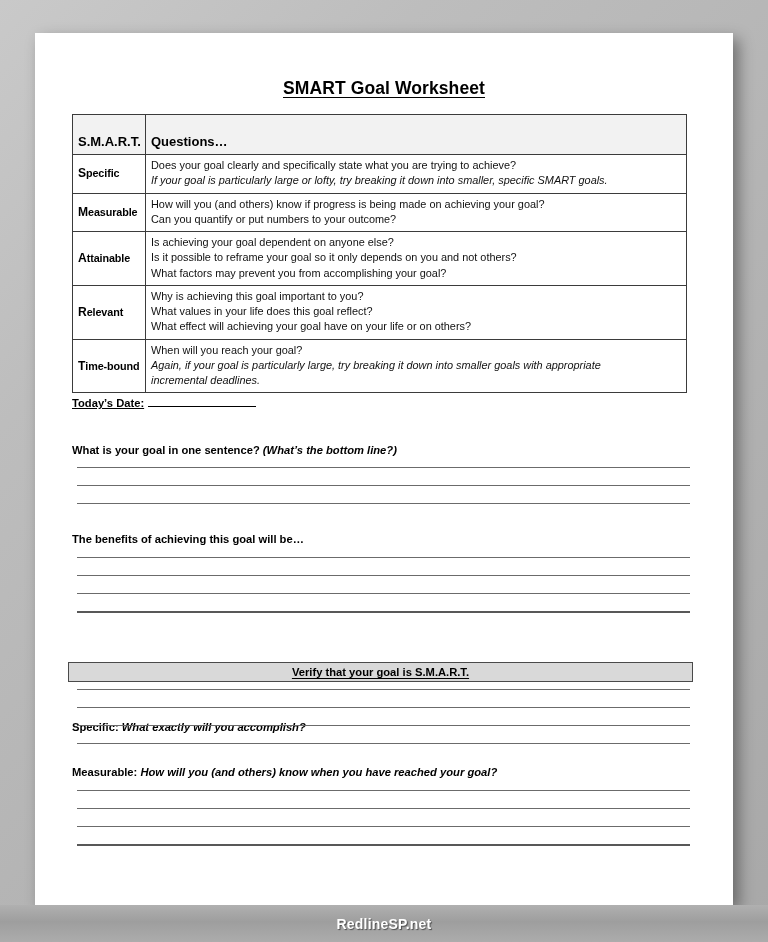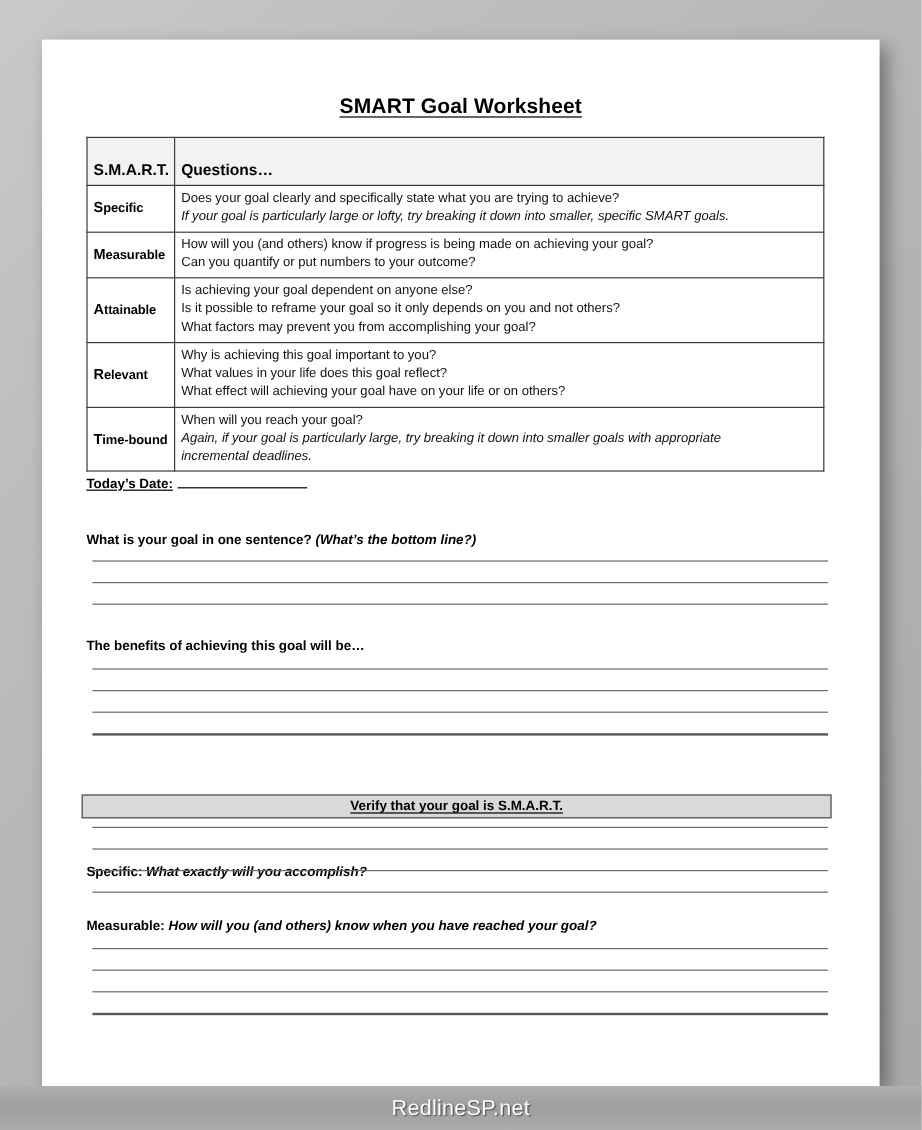--- a/index.html
+++ b/index.html
@@ -154,22 +154,22 @@
     left: 0;
     top: 905px;
     width: 768px;
     height: 37px;
     background: linear-gradient(180deg, #b0b0b0 0%, #9e9e9e 45%, #acacac 100%);
     display: flex;
     align-items: center;
     justify-content: center;
   }
   #footer-bar .wm {
-    font-size: 18px;
-    font-weight: normal;
+    font-size: 14px;
+    font-weight: bold;
     color: #ffffff;
     text-shadow: 1px 1px 1px rgba(60,60,60,0.85);
     letter-spacing: 0.2px;
   }
 </style>
 </head>
 <body>
 
 <div id="page-sheet">
   <div class="sheet-inner">

